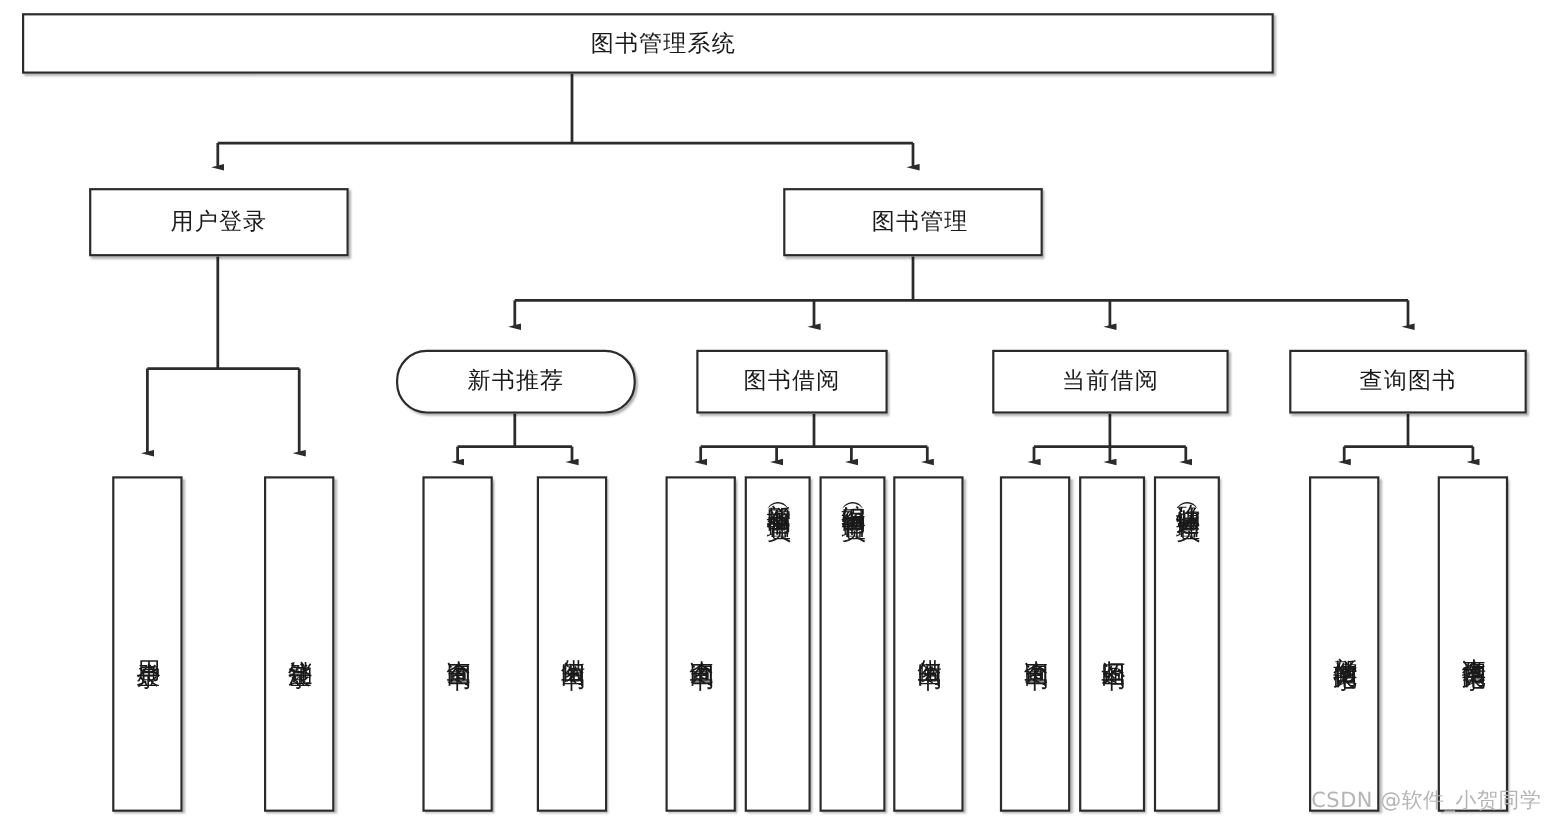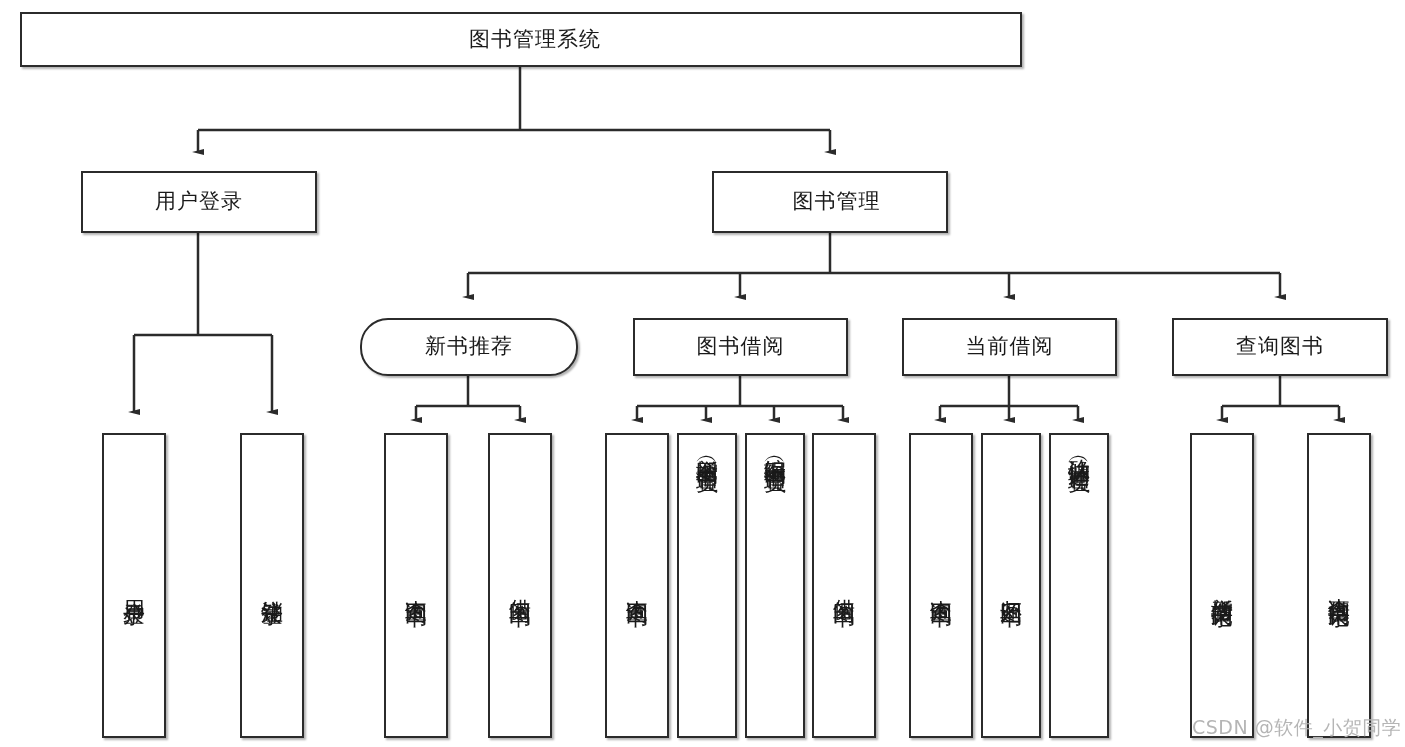--- a/index.html
+++ b/index.html
@@ -123,37 +123,37 @@
       <path d="M1078,406 L1078,420" marker-end="url(#arrowhead)"></path>
     </g>
     <g stroke="#2b2b2b" stroke-width="2.5" fill="none">
       <path d="M1280,376 L1280,406"></path>
       <path d="M1222,406 L1339,406"></path>
       <path d="M1222,406 L1222,420" marker-end="url(#arrowhead)"></path>
       <path d="M1339,406 L1339,420" marker-end="url(#arrowhead)"></path>
     </g>
   </svg>
 
-  <div class="node horiz" style="left:20px; top:12px; width:1002px; height:55px;padding-left:28px;">
+  <div class="node horiz" style="left:20px; top:12px; width:1138px; height:55px;padding-left:28px;">
     <span class="node-label">图书管理系统</span>
   </div>
 
   <div class="node horiz" style="left:81px; top:171px; width:236px; height:62px;">
     <span class="node-label">用户登录</span>
   </div>
 
   <div class="node horiz" style="left:712px; top:171px; width:236px; height:62px;padding-left:13px;">
     <span class="node-label">图书管理</span>
   </div>
 
   <div class="node horiz" style="left:360px; top:318px; width:218px; height:58px;border-radius:28px;">
     <span class="node-label">新书推荐</span>
   </div>
 
-  <div class="node horiz" style="left:633px; top:318px; width:215px; height:58px;">
+  <div class="node horiz" style="left:633px; top:318px; width:174px; height:58px;">
     <span class="node-label">图书借阅</span>
   </div>
 
   <div class="node horiz" style="left:902px; top:318px; width:215px; height:58px;">
     <span class="node-label">当前借阅</span>
   </div>
 
   <div class="node horiz" style="left:1172px; top:318px; width:216px; height:58px;">
     <span class="node-label">查询图书</span>
   </div>

